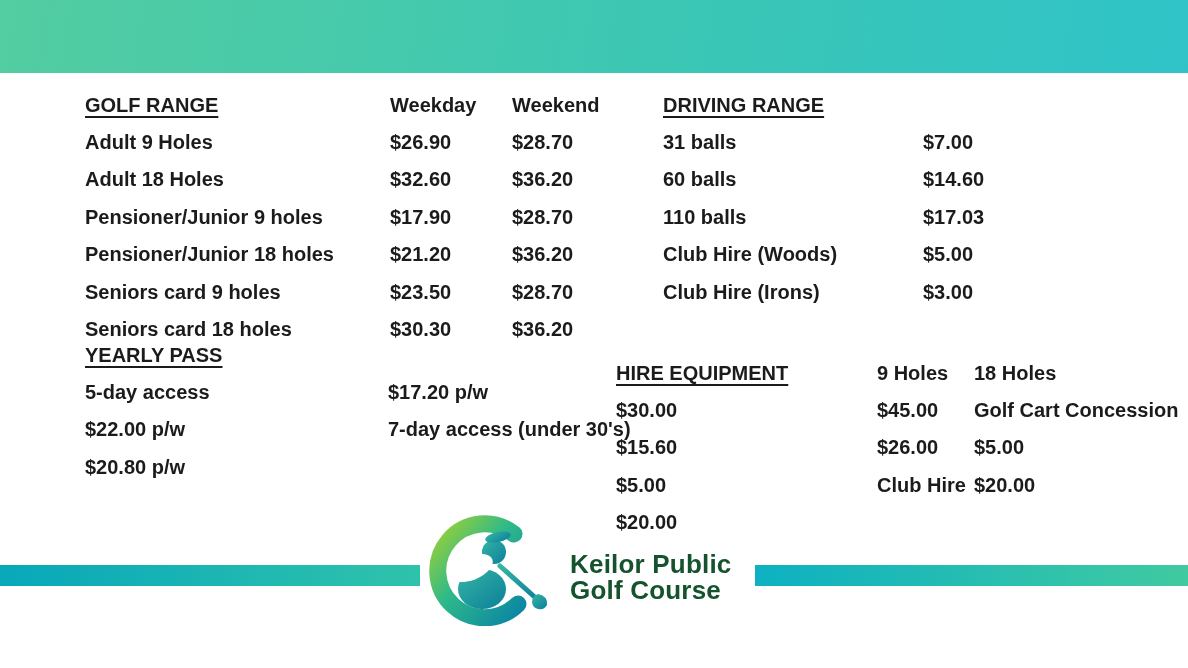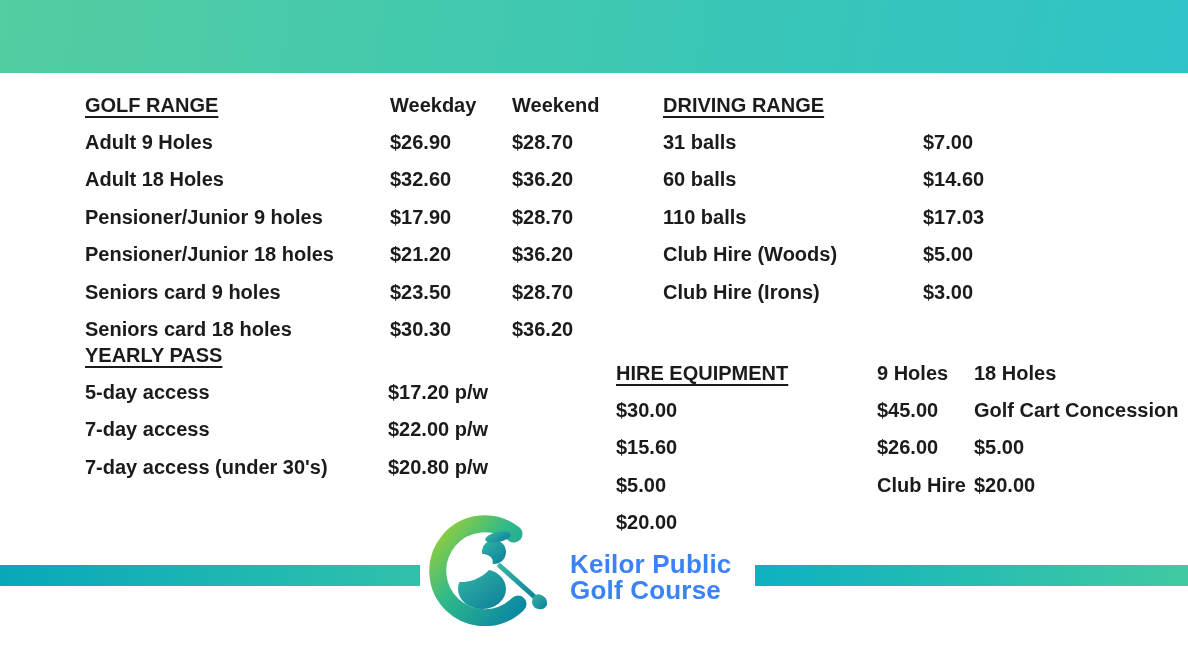--- a/index.html
+++ b/index.html
@@ -48,21 +48,21 @@
     background: linear-gradient(90deg, #0db1c1 0%, #40caa1 100%);
   }
   .logo-mark {
     position: absolute; left: 414px; top: 514px;
     width: 140px; height: 112px;
   }
   .brand-text {
     position: absolute; left: 570px; top: 551px;
     font-size: 26px; font-weight: 700;
     line-height: 26px;
-    color: #3b82f6;
+    color: #14532d;
     letter-spacing: 0.2px;
     white-space: nowrap;
   }
 </style>
 </head>
 <body>
 
 <div class="top-bar"></div>
 
 <div class="sec sec-golf">
@@ -94,21 +94,20 @@
   <div>$30.30</div>
   <div>$36.20</div>
 </div>
 
 <div class="sec sec-yearly">
   <div class="span-all"><span class="sec-title">YEARLY PASS</span></div>
 
   <div>5-day access</div>
   <div>$17.20 p/w</div>
 
-  <div>7-day access</div>
   <div>$22.00 p/w</div>
 
   <div>7-day access (under 30's)</div>
   <div>$20.80 p/w</div>
 </div>
 
 <div class="sec sec-driving">
   <div class="span-all"><span class="sec-title">DRIVING RANGE</span></div>
 
   <div>31 balls</div>

